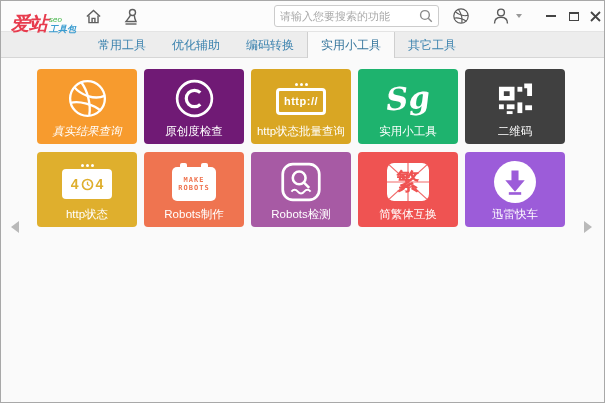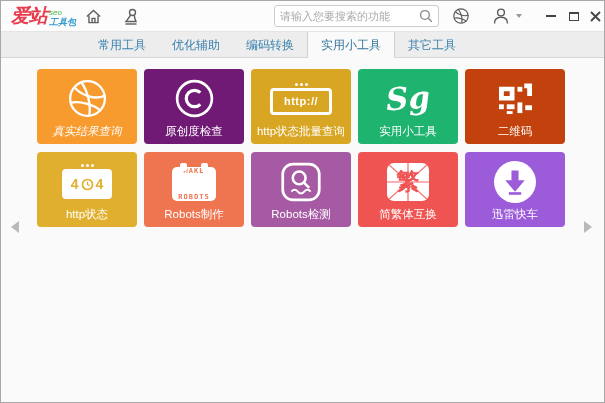--- a/index.html
+++ b/index.html
@@ -2,21 +2,21 @@
 <html><head>
 <meta charset="utf-8">
 <style>
   *{box-sizing:border-box;margin:0;padding:0}
   html,body{background:#fff}
   body{font-family:"Liberation Sans",sans-serif;-webkit-font-smoothing:antialiased}
   .window{width:605px;height:403px;border:1px solid #a8a8a8;background:#fff;position:relative;overflow:hidden}
 
   
   .titlebar{height:30px;position:relative;background:#fcfcfc}
-  .logo{position:absolute;left:10px;top:4px;display:flex;align-items:flex-end;cursor:default}
+  .logo{position:absolute;left:10px;top:12px;display:flex;align-items:center;cursor:default}
   .logo-main{font-size:19px;font-weight:bold;font-style:italic;color:#e73c4e;letter-spacing:-1px;line-height:22px}
   .logo-col{display:flex;flex-direction:column;margin-left:2px;margin-top:2px}
   .logo-sup{font-size:8px;font-weight:normal;font-style:italic;color:#43b648;line-height:8px}
   .logo-sub{font-size:9px;font-weight:bold;font-style:italic;color:#3a9cd0;line-height:10px}
   .tb-item{position:absolute;top:0;height:30px;display:flex;align-items:center;justify-content:center;cursor:pointer}
   .searchbox{position:absolute;left:273px;top:4px;width:165px;height:22px;border:1px solid #ccc;border-radius:3px;background:#fff;display:flex;align-items:center;padding:5px 5px}
   .searchbox input{border:0;outline:0;flex:1;min-width:0;font-size:11px;color:#333;font-family:inherit;background:transparent}
   .searchbox input::placeholder{color:#aaa}
   .caret{width:0;height:0;border-left:3.5px solid transparent;border-right:3.5px solid transparent;border-top:4px solid #999}
   .min-line{width:10px;height:2px;background:#444;display:block}
@@ -34,25 +34,25 @@
   .tile-iconwrap{flex:1;display:flex;align-items:center;justify-content:center;padding-top:3px}
   .tile-label{text-align:center;font-size:11.5px;white-space:nowrap;padding-bottom:7px;line-height:12px}
   .arrow{position:absolute;top:163px;width:0;height:0;border-top:6px solid transparent;border-bottom:6px solid transparent;cursor:pointer}
   .arrow-left{left:10px;border-right:8px solid #b9b9b9}
   .arrow-right{right:12px;border-left:8px solid #b9b9b9}
 
   
   .browser-icon{display:flex;flex-direction:column;align-items:center}
   .bdots{display:flex;gap:2px;margin-bottom:2px}
   .bdots i{width:3px;height:3px;border-radius:50%;background:#fff}
-  .bframe{width:62px;height:27px;border:3px solid #fff;border-radius:4px;display:flex;align-items:center;justify-content:center;font-size:11px;font-weight:bold;color:#fff;letter-spacing:.5px}
+  .bframe{width:50px;height:27px;border:3px solid #fff;border-radius:4px;display:flex;align-items:center;justify-content:center;font-size:11px;font-weight:bold;color:#fff;letter-spacing:.5px}
   .box404{width:50px;height:30px;background:#fff;border-radius:4px;display:flex;align-items:center;justify-content:center;gap:2px;font-size:14px;font-weight:bold}
   .robots-make{position:relative;margin-top:4px}
   .rm-tab{position:absolute;top:-4px;width:7px;height:8px;border-radius:2px;background:#fff}
-  .rm-box{width:44px;height:34px;background:#fff;border-radius:5px;display:flex;flex-direction:column;align-items:center;justify-content:space-between;font-size:7px;font-weight:bold;letter-spacing:1px;line-height:8px;font-family:"DejaVu Sans Mono",monospace}
+  .rm-box{width:44px;height:34px;background:#fff;border-radius:5px;display:flex;flex-direction:column;align-items:center;justify-content:center;font-size:7px;font-weight:bold;letter-spacing:1px;line-height:8px;font-family:"DejaVu Sans Mono",monospace}
   .fan-box{width:42px;height:38px;background:#fff;border-radius:7px;position:relative;display:flex;align-items:center;justify-content:center;overflow:hidden}
   .fan-box svg{position:absolute;left:0;top:0}
   .fan-char{position:relative;font-size:23px;font-weight:bold;line-height:1}
   .dl-circle{width:42px;height:42px;background:#fff;border-radius:50%;display:flex;align-items:center;justify-content:center}
   .sg{font-family:"DejaVu Serif",serif;font-style:italic;font-weight:bold;font-size:31px;line-height:1;color:#fff;transform:rotate(-4deg)}
 </style>
 </head>
 <body>
 
 <div class="window">
@@ -162,21 +162,21 @@
             </span>
           </div>
           <div class="tile-label">http状态批量查询</div>
         </div>
         <div class="tile" style="background: rgb(30, 179, 110);">
           <div class="tile-iconwrap">
             <span class="sg">Sg</span>
           </div>
           <div class="tile-label">实用小工具</div>
         </div>
-        <div class="tile" style="background: #c2410c;">
+        <div class="tile" style="background: #404040;">
           <div class="tile-iconwrap">
             <svg width="37" height="35" viewBox="0 0 38 36" fill="#fff">
         <path fill-rule="evenodd" d="M2 6 h16 v14 H2 Z M7 10.5 h6 v5 H7 Z"></path>
         <rect x="21" y="6" width="5" height="5"></rect>
         <path d="M28 2.5 h8 v13 h-5 v-8 h-3 Z"></path>
         <rect x="2" y="24" width="5" height="5"></rect>
               <rect x="10" y="24" width="8" height="5"></rect>
         <rect x="21" y="22" width="5" height="11"></rect>
               <rect x="29" y="25" width="7" height="5"></rect>
         <rect x="10" y="31" width="6" height="3"></rect>

